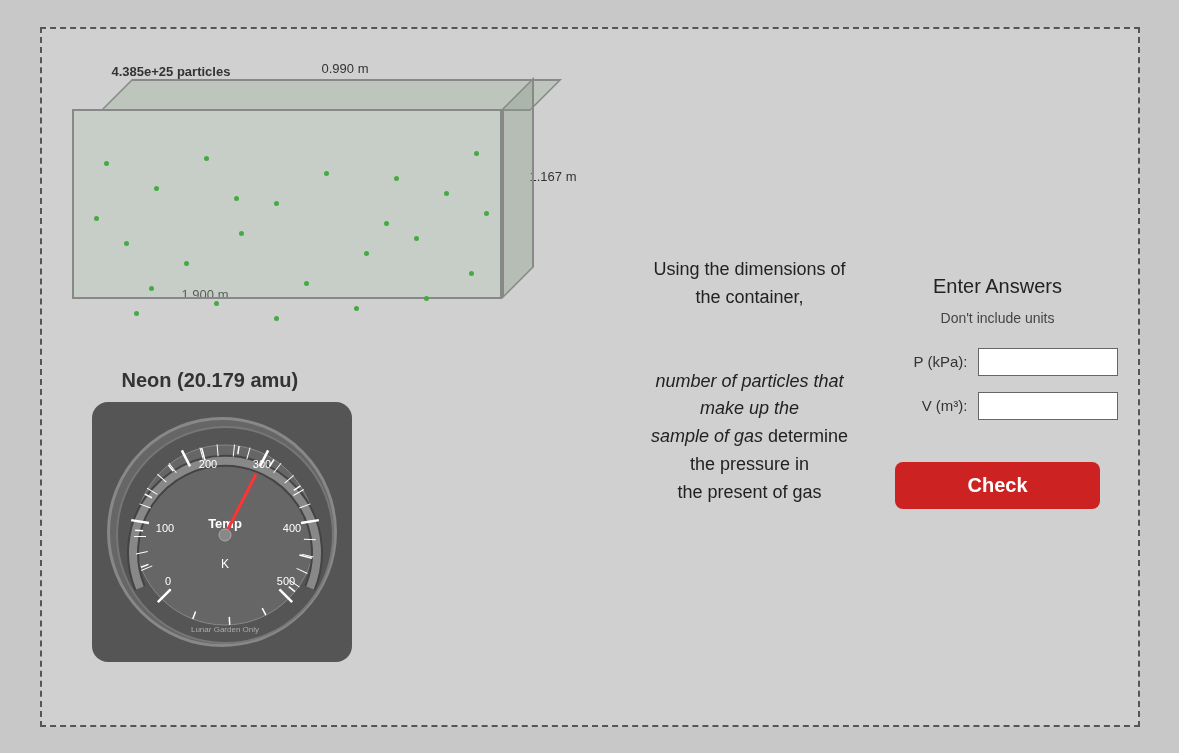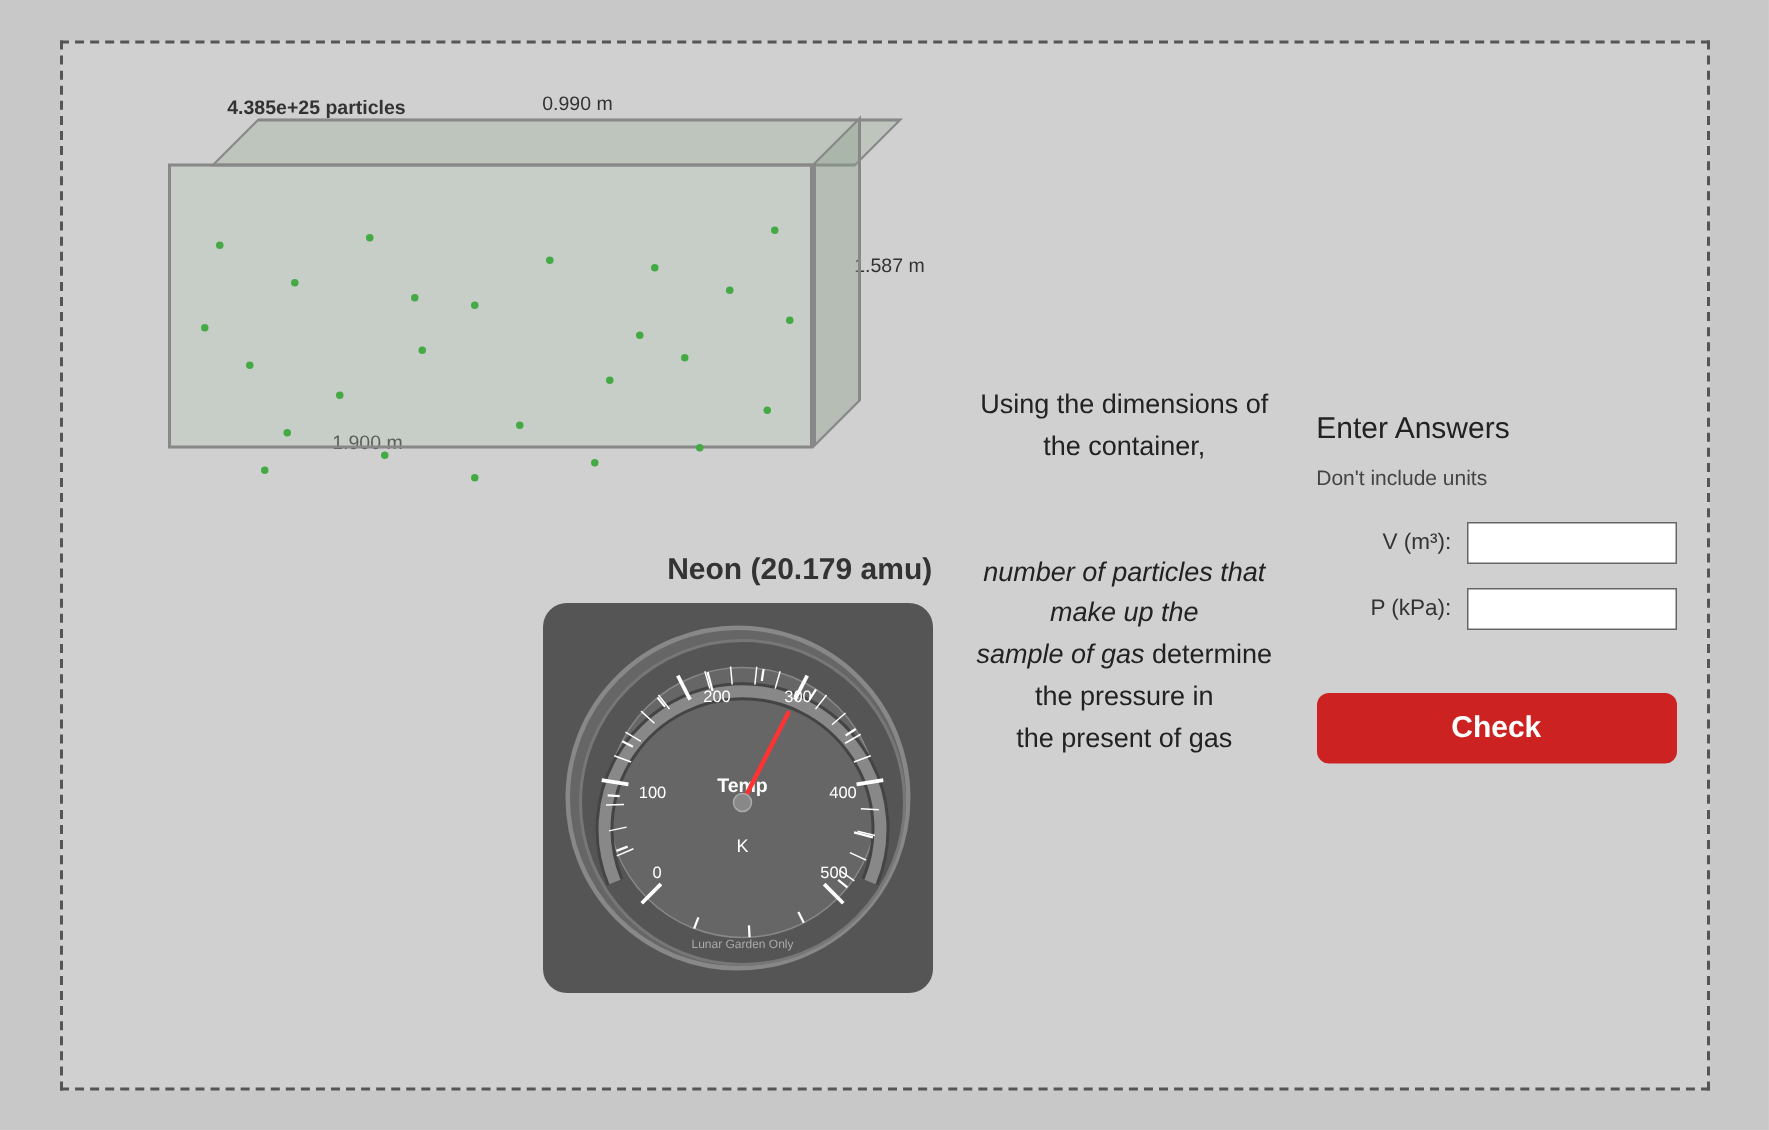--- a/index.html
+++ b/index.html
@@ -21,21 +21,21 @@
       display: flex;
       flex-direction: row;
       padding: 20px;
       gap: 20px;
       position: relative;
     }
     .left-panel {
       width: 560px;
       display: flex;
       flex-direction: column;
-      align-items: flex-end;
+      align-items: flex-start;
       gap: 10px;
     }
     .box-container {
       position: relative;
       width: 520px;
       height: 290px;
       margin-top: 10px;
     }
     
     .box-3d {
@@ -174,20 +174,21 @@
       text-align: center;
       line-height: 1.55;
       max-width: 400px;
     }
     .instruction-text em {
       font-style: italic;
     }
     .answers-section {
       display: flex;
       flex-direction: column;
+      align-items: center;
       gap: 8px;
       margin-top: 20px;
     }
     .answers-title {
       font-size: 20px;
       color: #222;
       font-weight: normal;
       margin-bottom: 4px;
     }
     .answers-subtitle {
@@ -230,21 +231,21 @@
 </head>
 <body>
 
 <div class="main-container">
 
   <div class="left-panel">
 
     <div class="box-container">
       <span class="label-particles">4.385e+25 particles</span>
       <span class="label-top-width">0.990 m</span>
-      <span class="label-right-height">1.587 m</span>
+      <span class="label-right-height">1.167 m</span>
       <span class="label-bottom-length">1.900 m</span>
 
       <div class="box-3d">
 
         <div class="box-top"></div>
 
         <div class="box-front">
           <div class="particles-area">
 
             <div class="particle" style="top:20px;left:30px"></div>
@@ -402,24 +403,24 @@
       <em><span>number of particles that make up the</span><br>
       <span>sample of gas</span></em><span> determine the pressure in</span><br>
       <span>the present of gas</span>
     </div>
 
     <div class="answers-section">
       <div class="answers-title">Enter Answers</div>
       <div class="answers-subtitle">Don't include units</div>
 
       <div class="answer-row">
-        <label class="answer-label">V (m³):</label>
+        <label class="answer-label">P (kPa):</label>
         <input class="answer-input" type="text" placeholder="" style="">
       </div>
       <div class="answer-row">
-        <label class="answer-label">P (kPa):</label>
+        <label class="answer-label">V (m³):</label>
         <input class="answer-input" type="text" placeholder="" style="">
       </div>
 
       <button class="check-button">Check</button>
     </div>
   </div>
 </div>
 
 </body></html>

